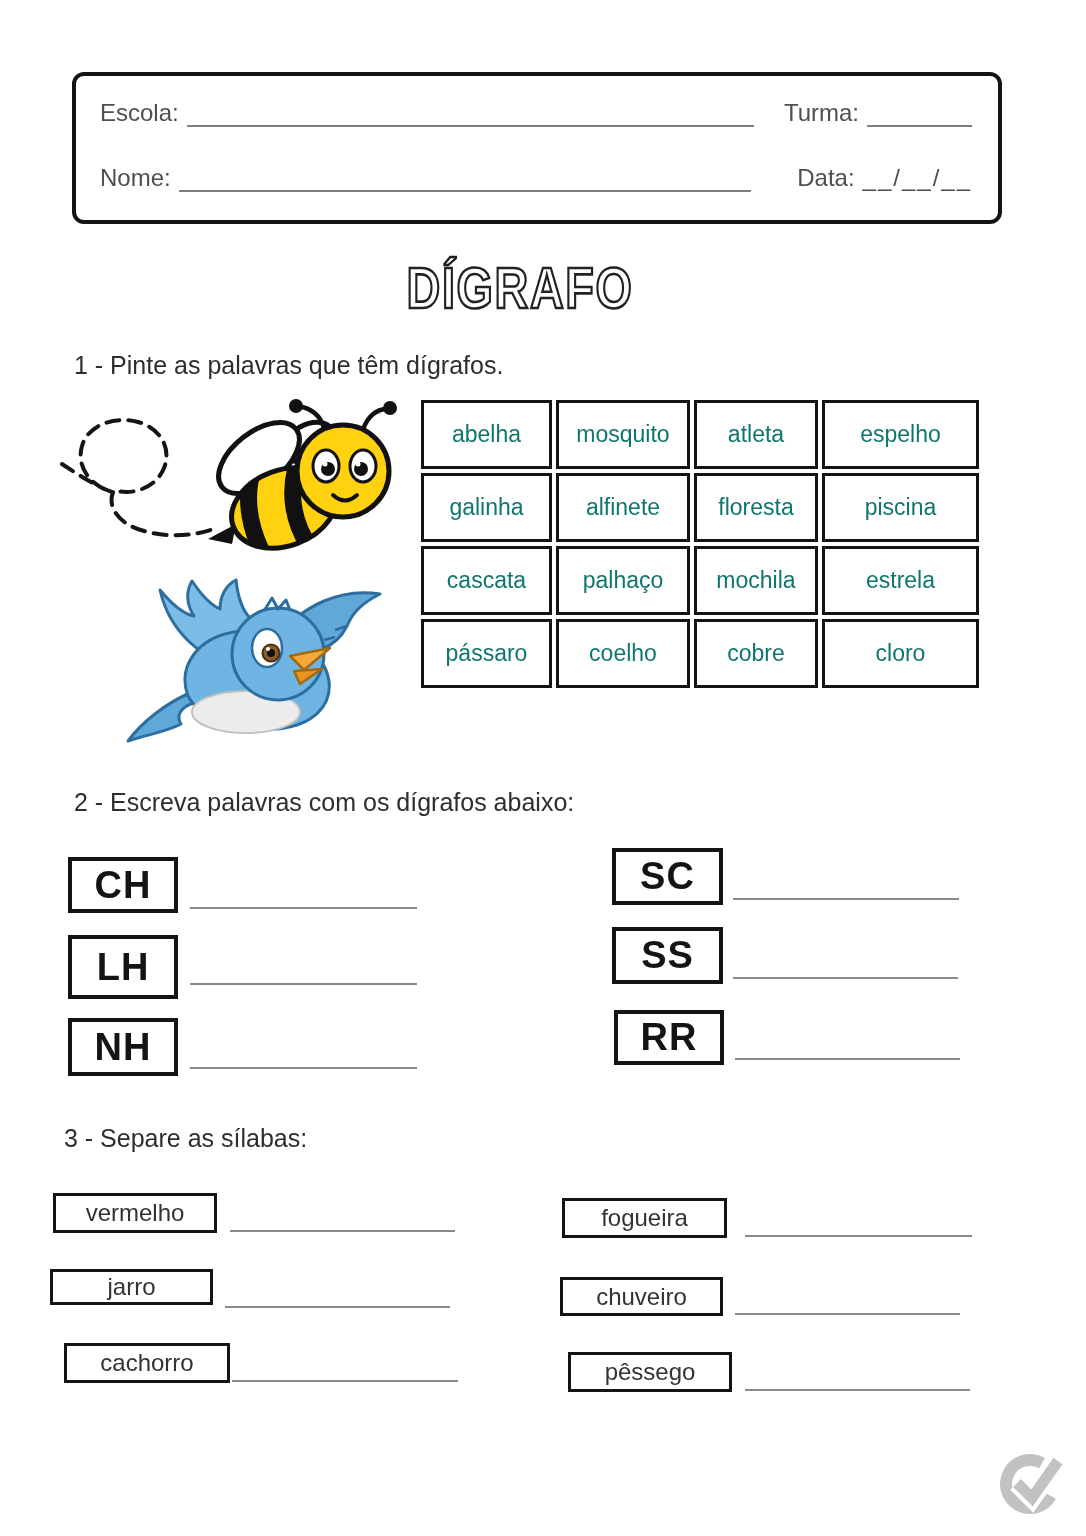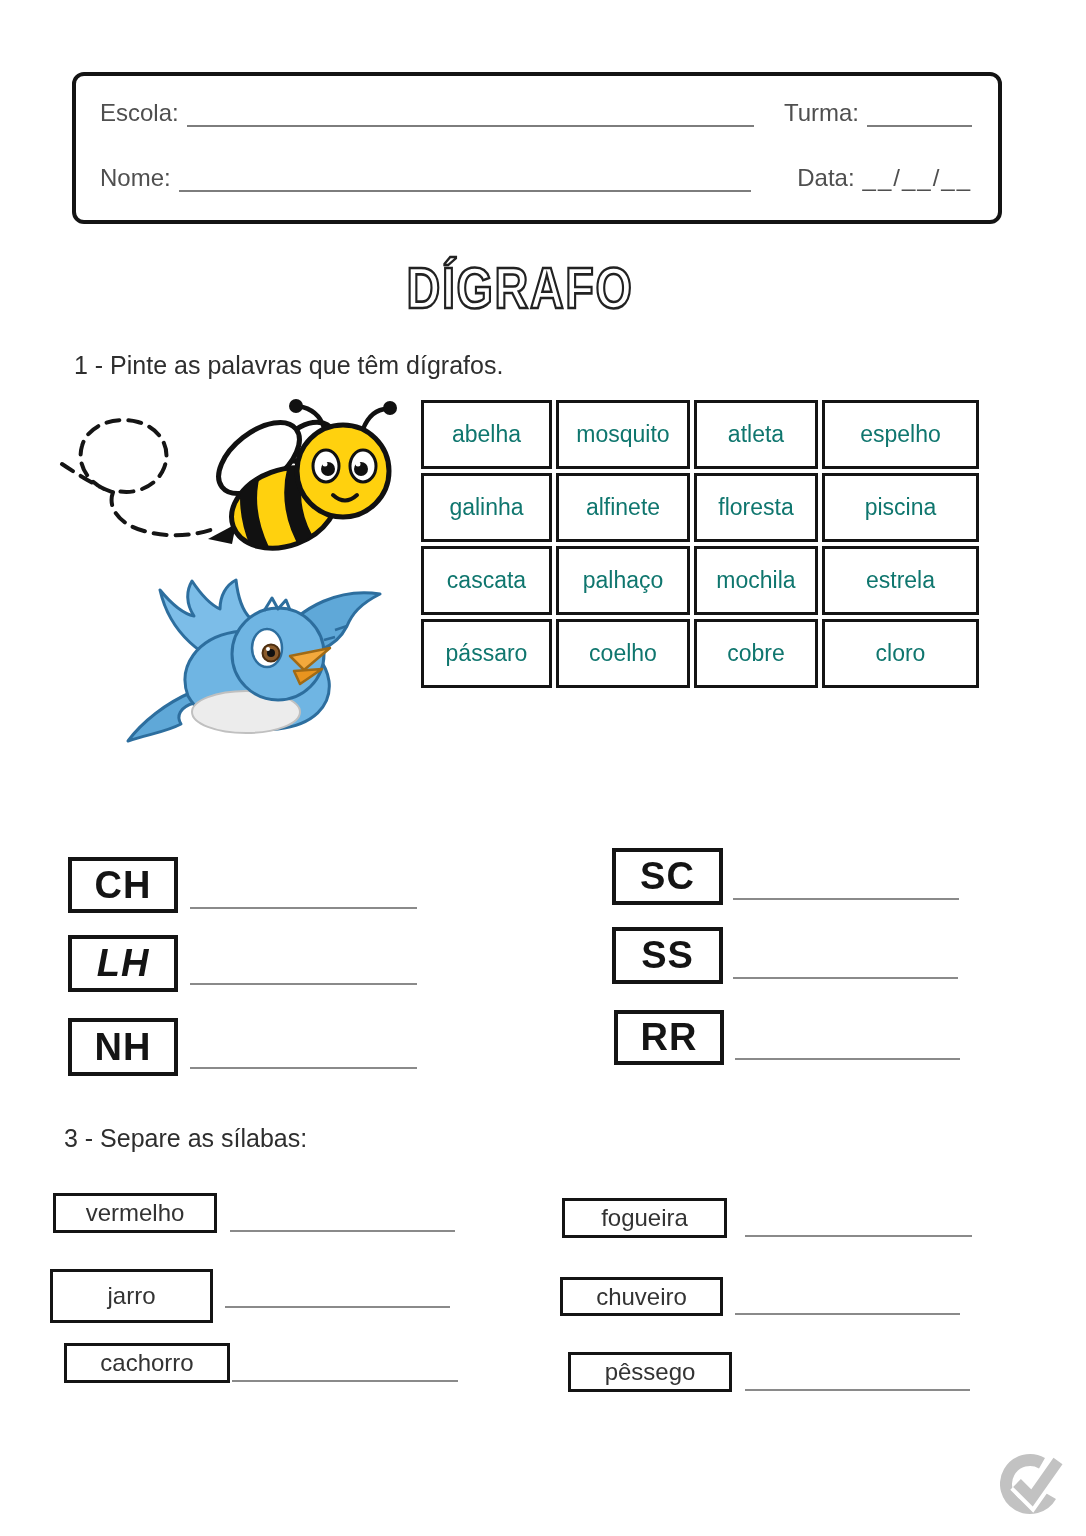--- a/index.html
+++ b/index.html
@@ -151,40 +151,41 @@
     <div class="wcell">cascata</div>
     <div class="wcell">palhaço</div>
     <div class="wcell">mochila</div>
     <div class="wcell">estrela</div>
     <div class="wcell">pássaro</div>
     <div class="wcell">coelho</div>
     <div class="wcell">cobre</div>
     <div class="wcell">cloro</div>
   </div>
 
+  <div class="section-heading h-ex2">2 - Escreva palavras com os dígrafos abaixo:</div>
 
   <div class="dg-box" style="left:68px;top:857px;width:110px;height:56px;">CH</div>
   <div class="wline" style="left:190px;top:907px;width:227px;"></div>
-  <div class="dg-box" style="left:68px;top:935px;width:110px;height:57px;font-style:italic;">LH</div>
+  <div class="dg-box" style="left:68px;top:935px;width:110px;height:64px;">LH</div>
   <div class="wline" style="left:190px;top:983px;width:227px;"></div>
   <div class="dg-box" style="left:68px;top:1018px;width:110px;height:58px;">NH</div>
   <div class="wline" style="left:190px;top:1067px;width:227px;"></div>
 
   <div class="dg-box" style="left:612px;top:848px;width:111px;height:57px;">SC</div>
   <div class="wline" style="left:733px;top:898px;width:226px;"></div>
   <div class="dg-box" style="left:612px;top:927px;width:111px;height:57px;">SS</div>
   <div class="wline" style="left:733px;top:977px;width:225px;"></div>
   <div class="dg-box" style="left:614px;top:1010px;width:110px;height:55px;">RR</div>
   <div class="wline" style="left:735px;top:1058px;width:225px;"></div>
 
   <div class="section-heading h-ex3">3 - Separe as sílabas:</div>
 
   <div class="word-box" style="left:53px;top:1193px;width:164px;height:40px;">vermelho</div>
   <div class="wline" style="left:230px;top:1230px;width:225px;"></div>
-  <div class="word-box" style="left:50px;top:1269px;width:163px;height:54px;">jarro</div>
+  <div class="word-box" style="left:50px;top:1269px;width:163px;height:36px;">jarro</div>
   <div class="wline" style="left:225px;top:1306px;width:225px;"></div>
   <div class="word-box" style="left:64px;top:1343px;width:166px;height:40px;">cachorro</div>
   <div class="wline" style="left:232px;top:1380px;width:226px;"></div>
 
   <div class="word-box" style="left:562px;top:1198px;width:165px;height:40px;">fogueira</div>
   <div class="wline" style="left:745px;top:1235px;width:227px;"></div>
   <div class="word-box" style="left:560px;top:1277px;width:163px;height:39px;">chuveiro</div>
   <div class="wline" style="left:735px;top:1313px;width:225px;"></div>
   <div class="word-box" style="left:568px;top:1352px;width:164px;height:40px;">pêssego</div>
   <div class="wline" style="left:745px;top:1389px;width:225px;"></div>

